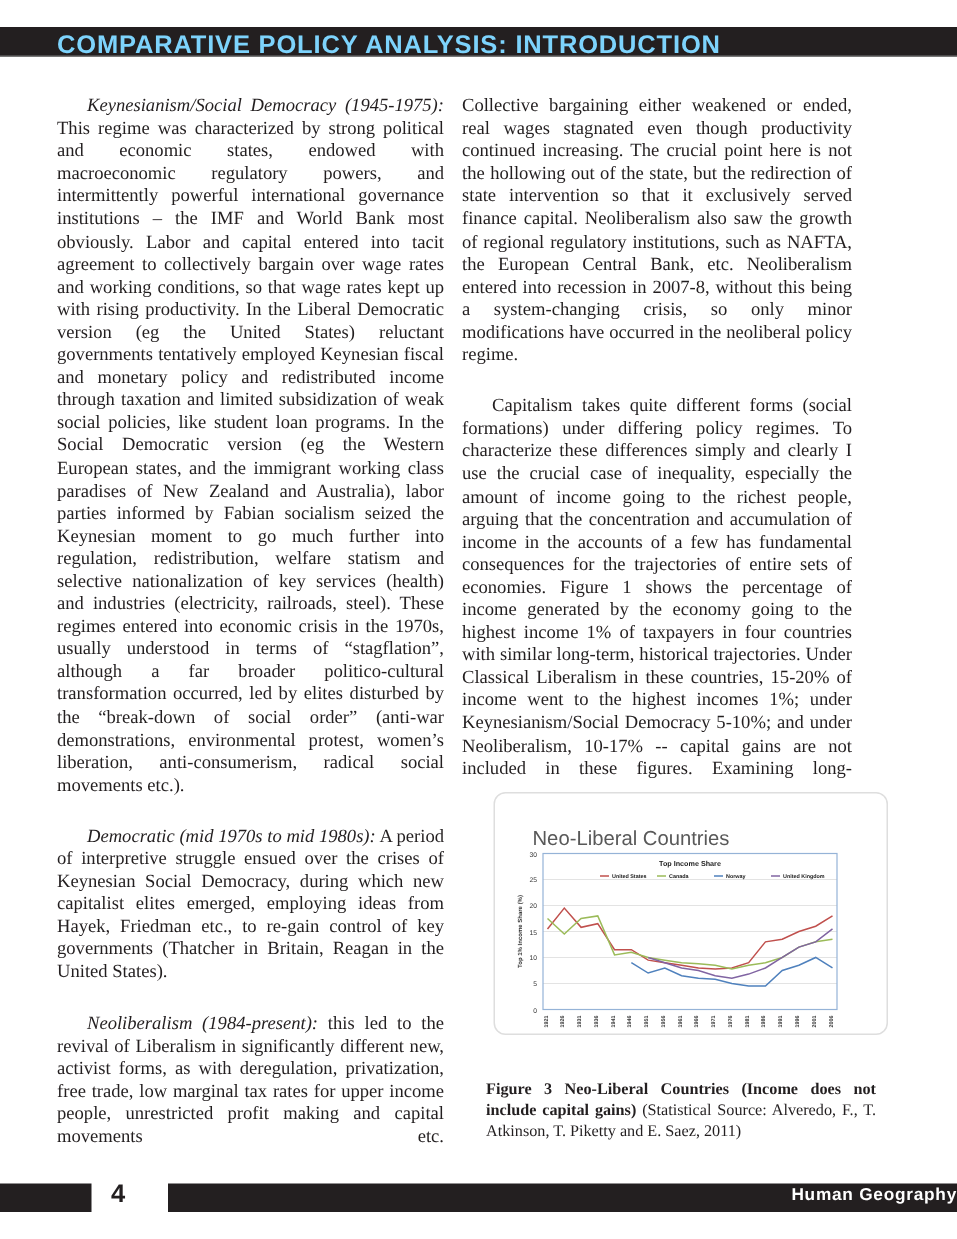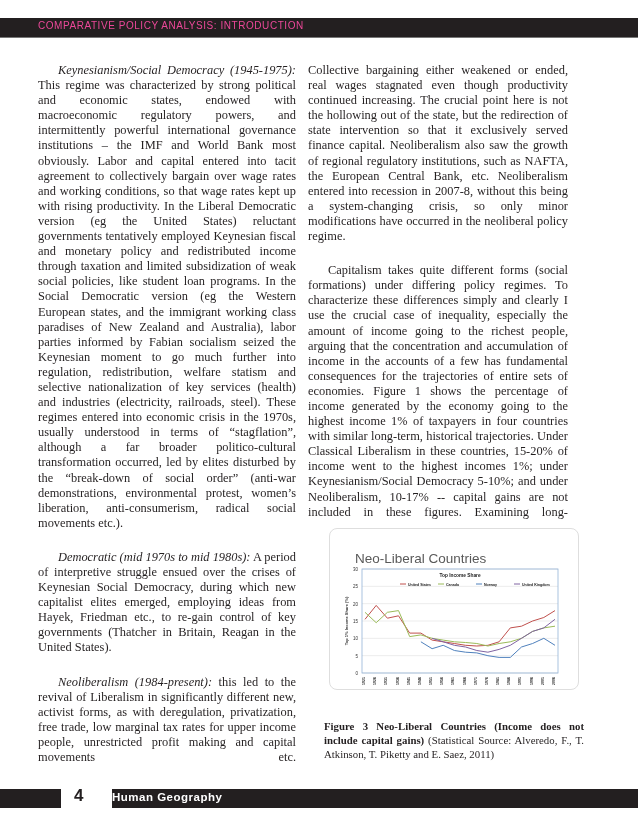--- a/index.html
+++ b/index.html
@@ -1,36 +1,36 @@
 <!DOCTYPE html>
 <html><head>
 <meta charset="utf-8">
 <style>
   html, body { margin:0; padding:0; background:#ffffff; }
   body { width:638px; height:826px; position:relative; overflow:hidden; font-family:"Liberation Serif", serif; color:#231f20; }
   .header-bar { position:absolute; left:0; top:18px; width:638px; height:19px; background:#231f20; border-bottom:1px solid #777; }
-  .header-title { position:absolute; left:38px; top:2px; font-family:"Liberation Sans", sans-serif; font-weight:normal; font-size:10px; letter-spacing:0.55px; color:#ec4899; white-space:nowrap; }
+  .header-title { position:absolute; left:38px; top:2px; font-family:"Liberation Sans", sans-serif; font-weight:bold; font-size:17px; letter-spacing:0.55px; color:#7dd3fc; white-space:nowrap; }
   .col { position:absolute; font-size:12.4px; line-height:15.1px; text-align:justify; }
   .col-left { left:38px; top:63px; width:258px; }
   .col-right { left:308px; top:63px; width:260px; }
   .col p { margin:0; }
   .col p + p { margin-top:19px; }
   .indent { text-indent:20px; }
   .col em { font-style:italic; }
   .heading { font-weight:bold; margin-left:20px; }
   .last-line { text-align-last:justify; }
-  .chart-card { position:absolute; left:329px; top:528px; width:248px; height:160px; border:1px solid #dedede; border-radius:8px; background:#fff; }
+  .chart-card { position:absolute; left:329px; top:528px; width:248px; height:160px; border:1px solid #dedede; border-radius:8px; background:#fff;padding-left:13px; }
   .chart-title { position:absolute; left:25px; top:22px; font-family:"Liberation Sans", sans-serif; font-size:13.5px; color:#595959; white-space:nowrap; }
   .chart-svg { position:absolute; left:12px; top:38px; }
   .caption { position:absolute; left:324px; top:720px; width:260px; font-size:10.8px; line-height:13.8px; text-align:justify; }
   .caption b { font-weight:bold; }
   .footer-left { position:absolute; left:0; top:789px; width:61px; height:19px; background:#231f20; }
   .page-num { position:absolute; left:74px; top:786px; font-family:"Liberation Sans", sans-serif; font-weight:bold; font-size:17px; color:#231f20; }
   .footer-bar { position:absolute; left:112px; top:789px; width:526px; height:19px; background:#231f20; }
-  .footer-title { position:absolute; left:0; width:526px; top:2px; text-align:left; font-family:"Liberation Sans", sans-serif; font-weight:bold; font-size:11.5px; letter-spacing:0.5px; color:#fff; }
+  .footer-title { position:absolute; left:0; width:526px; top:2px; text-align:right; font-family:"Liberation Sans", sans-serif; font-weight:bold; font-size:11.5px; letter-spacing:0.5px; color:#fff; }
 </style>
 </head>
 <body>
 
 <div class="header-bar">
   <div class="header-title">COMPARATIVE POLICY ANALYSIS: INTRODUCTION</div>
 </div>
 
 <div class="col col-left">
   <p class="indent"><em>Keynesianism/Social Democracy (1945-1975):</em><span> This regime was characterized by strong political and economic states, endowed with macroeconomic regulatory powers, and intermittently powerful international governance institutions – the IMF and World Bank most obviously. Labor and capital entered into tacit agreement to collectively bargain over wage rates and working conditions, so that wage rates kept up with rising productivity. In the Liberal Democratic version (eg the United States) reluctant governments tentatively employed Keynesian fiscal and monetary policy and redistributed income through taxation and limited subsidization of weak social policies, like student loan programs. In the Social Democratic version (eg the Western European states, and the immigrant working class paradises of New Zealand and Australia), labor parties informed by Fabian socialism seized the Keynesian moment to go much further into regulation, redistribution, welfare statism and selective nationalization of key services (health) and industries (electricity, railroads, steel). These regimes entered into economic crisis in the 1970s, usually understood in terms of  “stagflation”, although a far broader politico-cultural transformation occurred, led by elites disturbed by the “break-down of social order” (anti-war demonstrations, environmental protest, women’s liberation, anti-consumerism, radical social movements etc.).</span></p>

